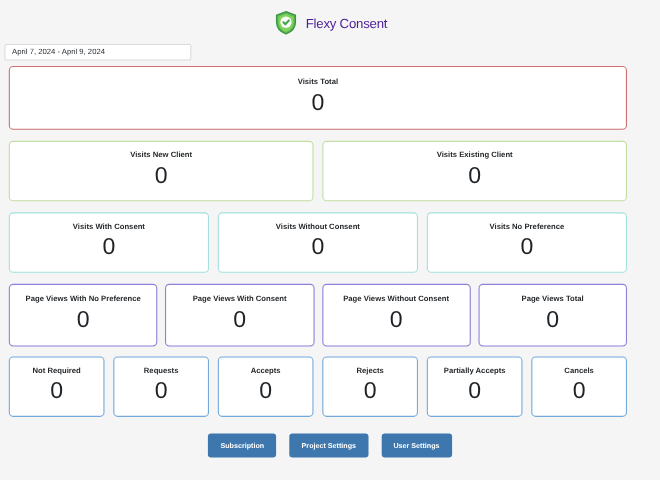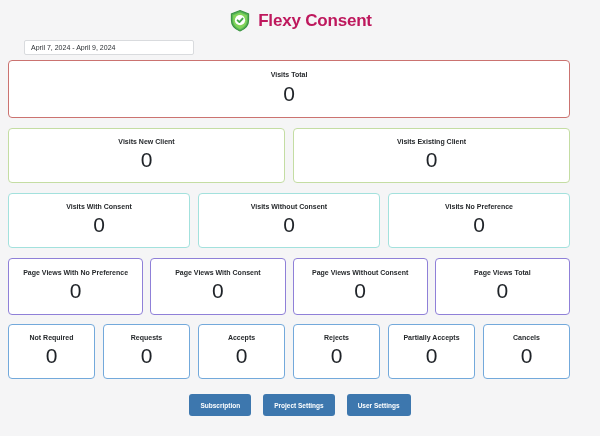--- a/index.html
+++ b/index.html
@@ -12,28 +12,28 @@
   .header {
     padding-top: 9px;
     display: flex;
     justify-content: center;
     align-items: center;
     gap: 6px;
     height: 33px;
   }
   .header .logo { width: 24px; height: 24px; display: block; }
   .app-title {
-    font-size: 17px;
-    font-weight: 700;
+    font-size: 12px;
+    font-weight: 400;
     letter-spacing: -0.2px;
-    color: #be185d;
+    color: #4c1d95;
   }
   .date-input {
     display: block;
-    margin: 7px 0 0 24px;
+    margin: 7px 0 0 4px;
     width: 170px;
     height: 15px;
     border: 1px solid #d9dbde;
     border-radius: 2px;
     background: #ffffff;
     font-family: "Liberation Sans", sans-serif;
     font-size: 7px;
     color: #2b2f33;
     padding: 0 6px;
     outline: none;

